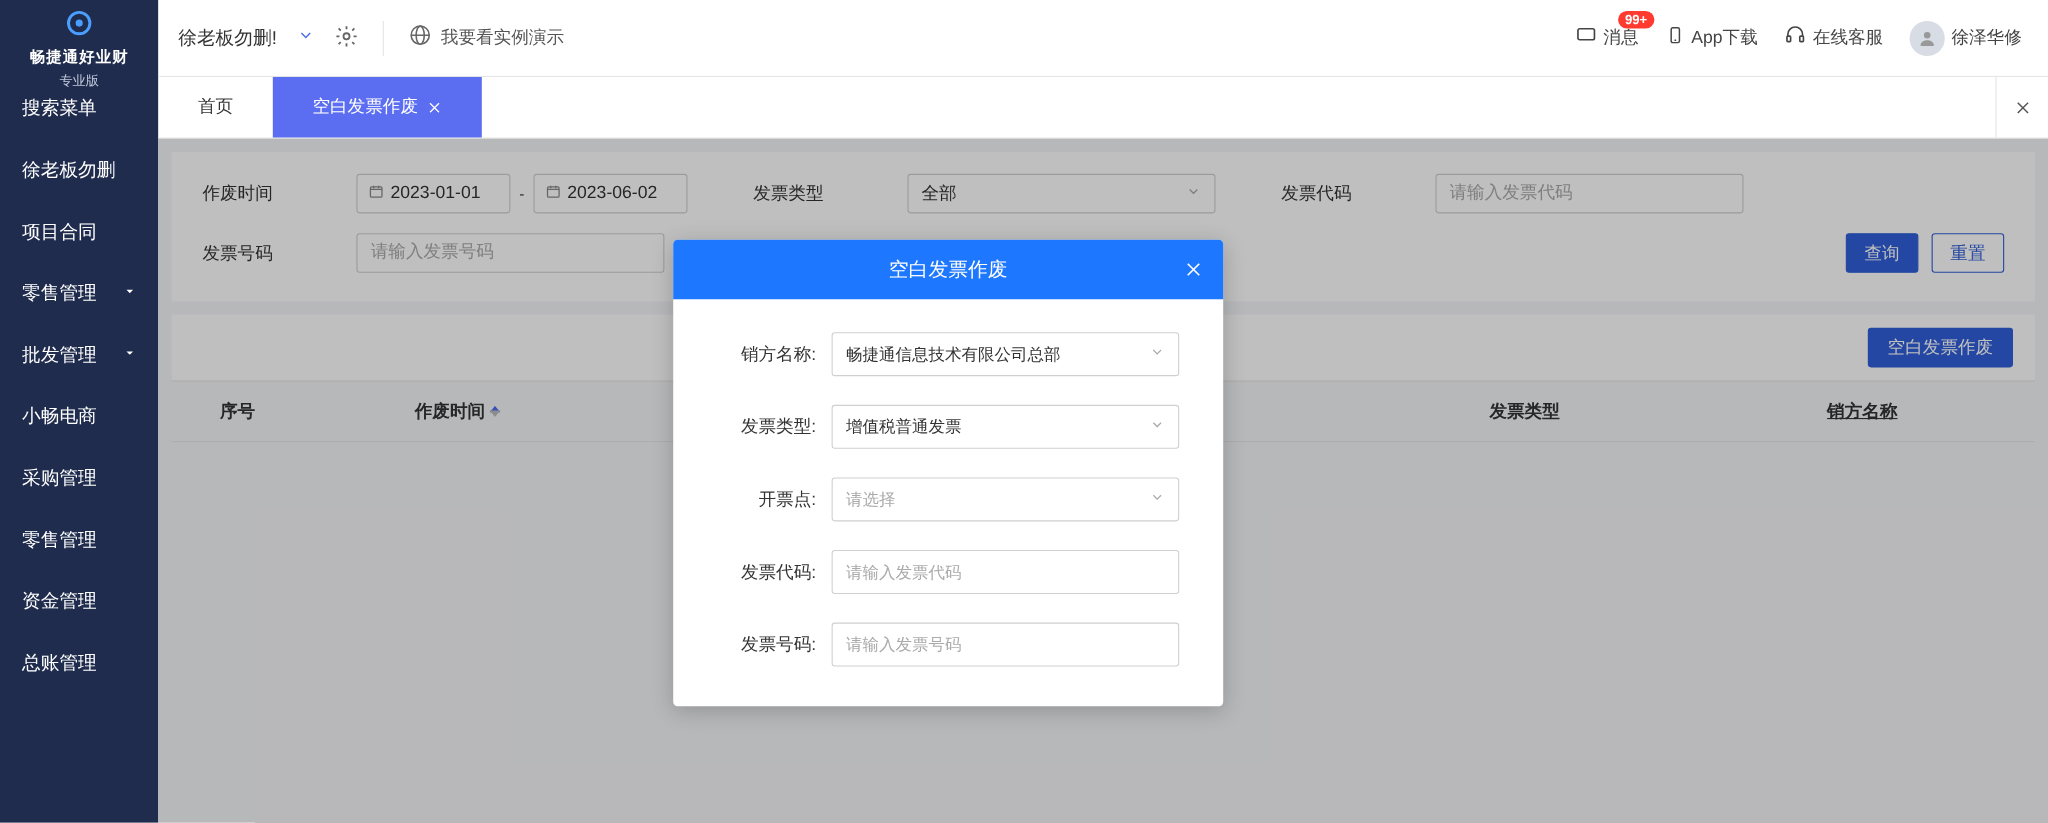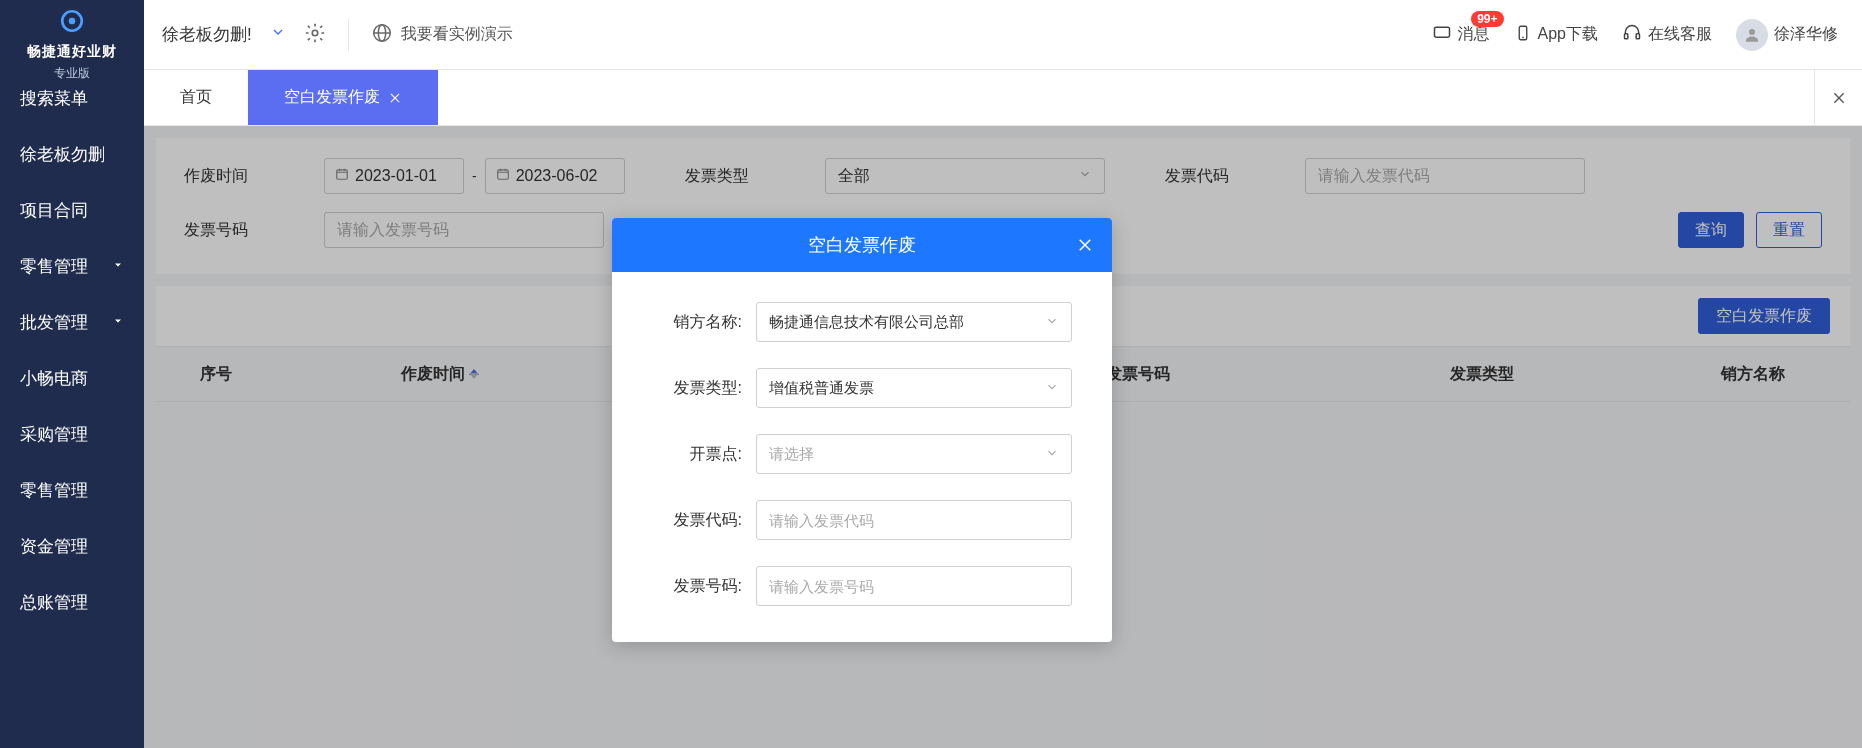--- a/index.html
+++ b/index.html
@@ -47,28 +47,28 @@
 .text-input::placeholder { color: #aaa; }
 .btn-row { margin-left: auto; display: flex; gap: 12px; }
 .btn { height: 36px; padding: 0 16px; border-radius: 3px; font-size: 16px; display: flex; align-items: center; cursor: pointer; }
 .btn-primary { background: #2f5fd8; color: #fff; border: 1px solid #2f5fd8; }
 .btn-outline { background: #fff; color: #2f5fd8; border: 1px solid #2f5fd8; }
 .btn-action { background: #2f5fd8; color: #fff; border: none; padding: 0 18px; }
 
 .action-bar { background: #fff; margin: 12px 12px 0; padding: 12px 20px; display: flex; justify-content: flex-end; }
 
 .table-area { background: #fff; margin: 0 12px; }
-.thead { display: flex; height: 56px; background: #f5f6f8; border-top: 1px solid #e8e8e8; border-bottom: 1px solid #e8e8e8; gap: 24px; }
+.thead { display: flex; height: 56px; background: #f5f6f8; border-top: 1px solid #e8e8e8; border-bottom: 1px solid #e8e8e8; }
 .th { display: flex; align-items: center; justify-content: center; font-size: 16px; font-weight: bold; color: #333; gap: 4px; }
 .th.c1 { width: 120px; }
 .th.c2 { width: 280px; }
 .th.c3 { width: 340px; }
 .th.c4 { width: 340px; }
 .th.c5 { width: 300px; }
-.th.c6 { flex: 1; }
+.th.c6 { flex: 1; text-decoration: underline; }
 .sort-icon { display: inline-flex; flex-direction: column; line-height: 0; }
 .sort-icon svg:first-child { margin-bottom: -2px; }
 
 
 .dim { position: absolute; left: 144px; top: 126px; right: 0; bottom: 0; background: rgba(0,0,0,0.25); }
 
 
 .dialog { position: absolute; left: 612px; top: 218px; width: 500px; background: #fff; border-radius: 4px; box-shadow: 0 4px 20px rgba(0,0,0,0.2); }
 .dlg-head { height: 54px; background: #1d77ff; color: #fff; display: flex; align-items: center; justify-content: center; font-size: 18px; border-radius: 4px 4px 0 0; position: relative; }
 .dlg-close { position: absolute; right: 18px; cursor: pointer; display: flex; }

